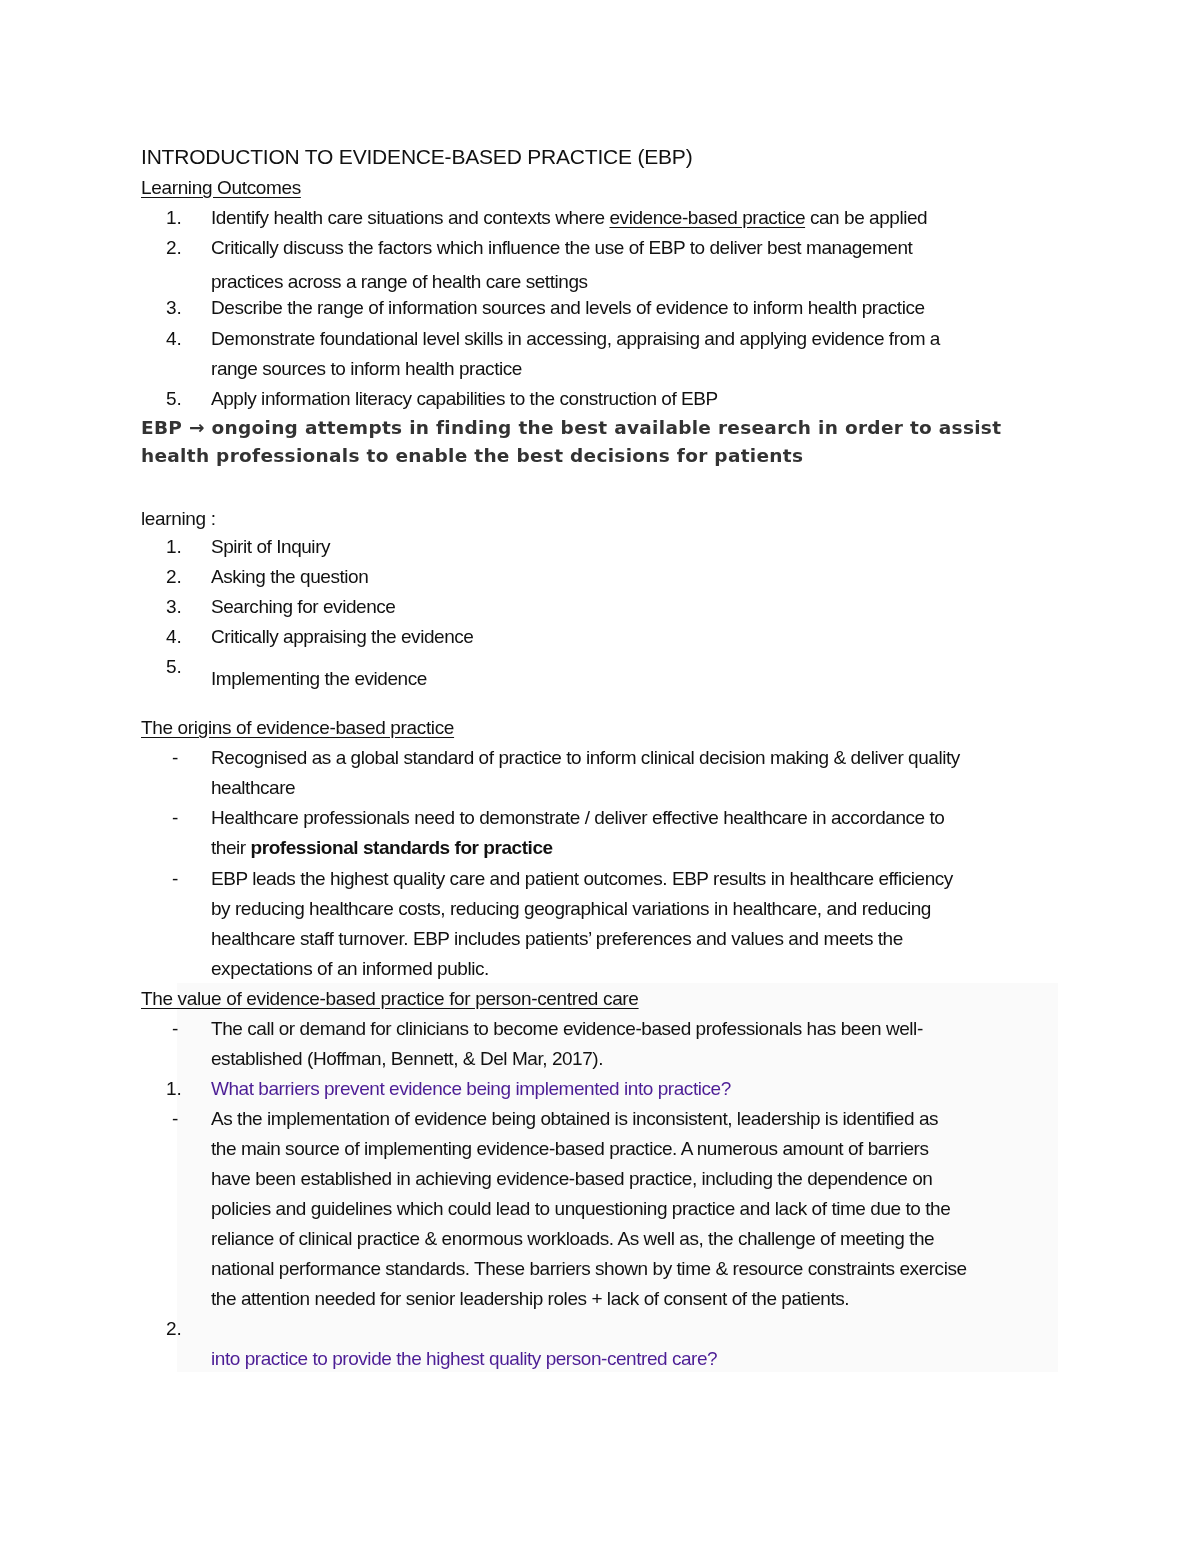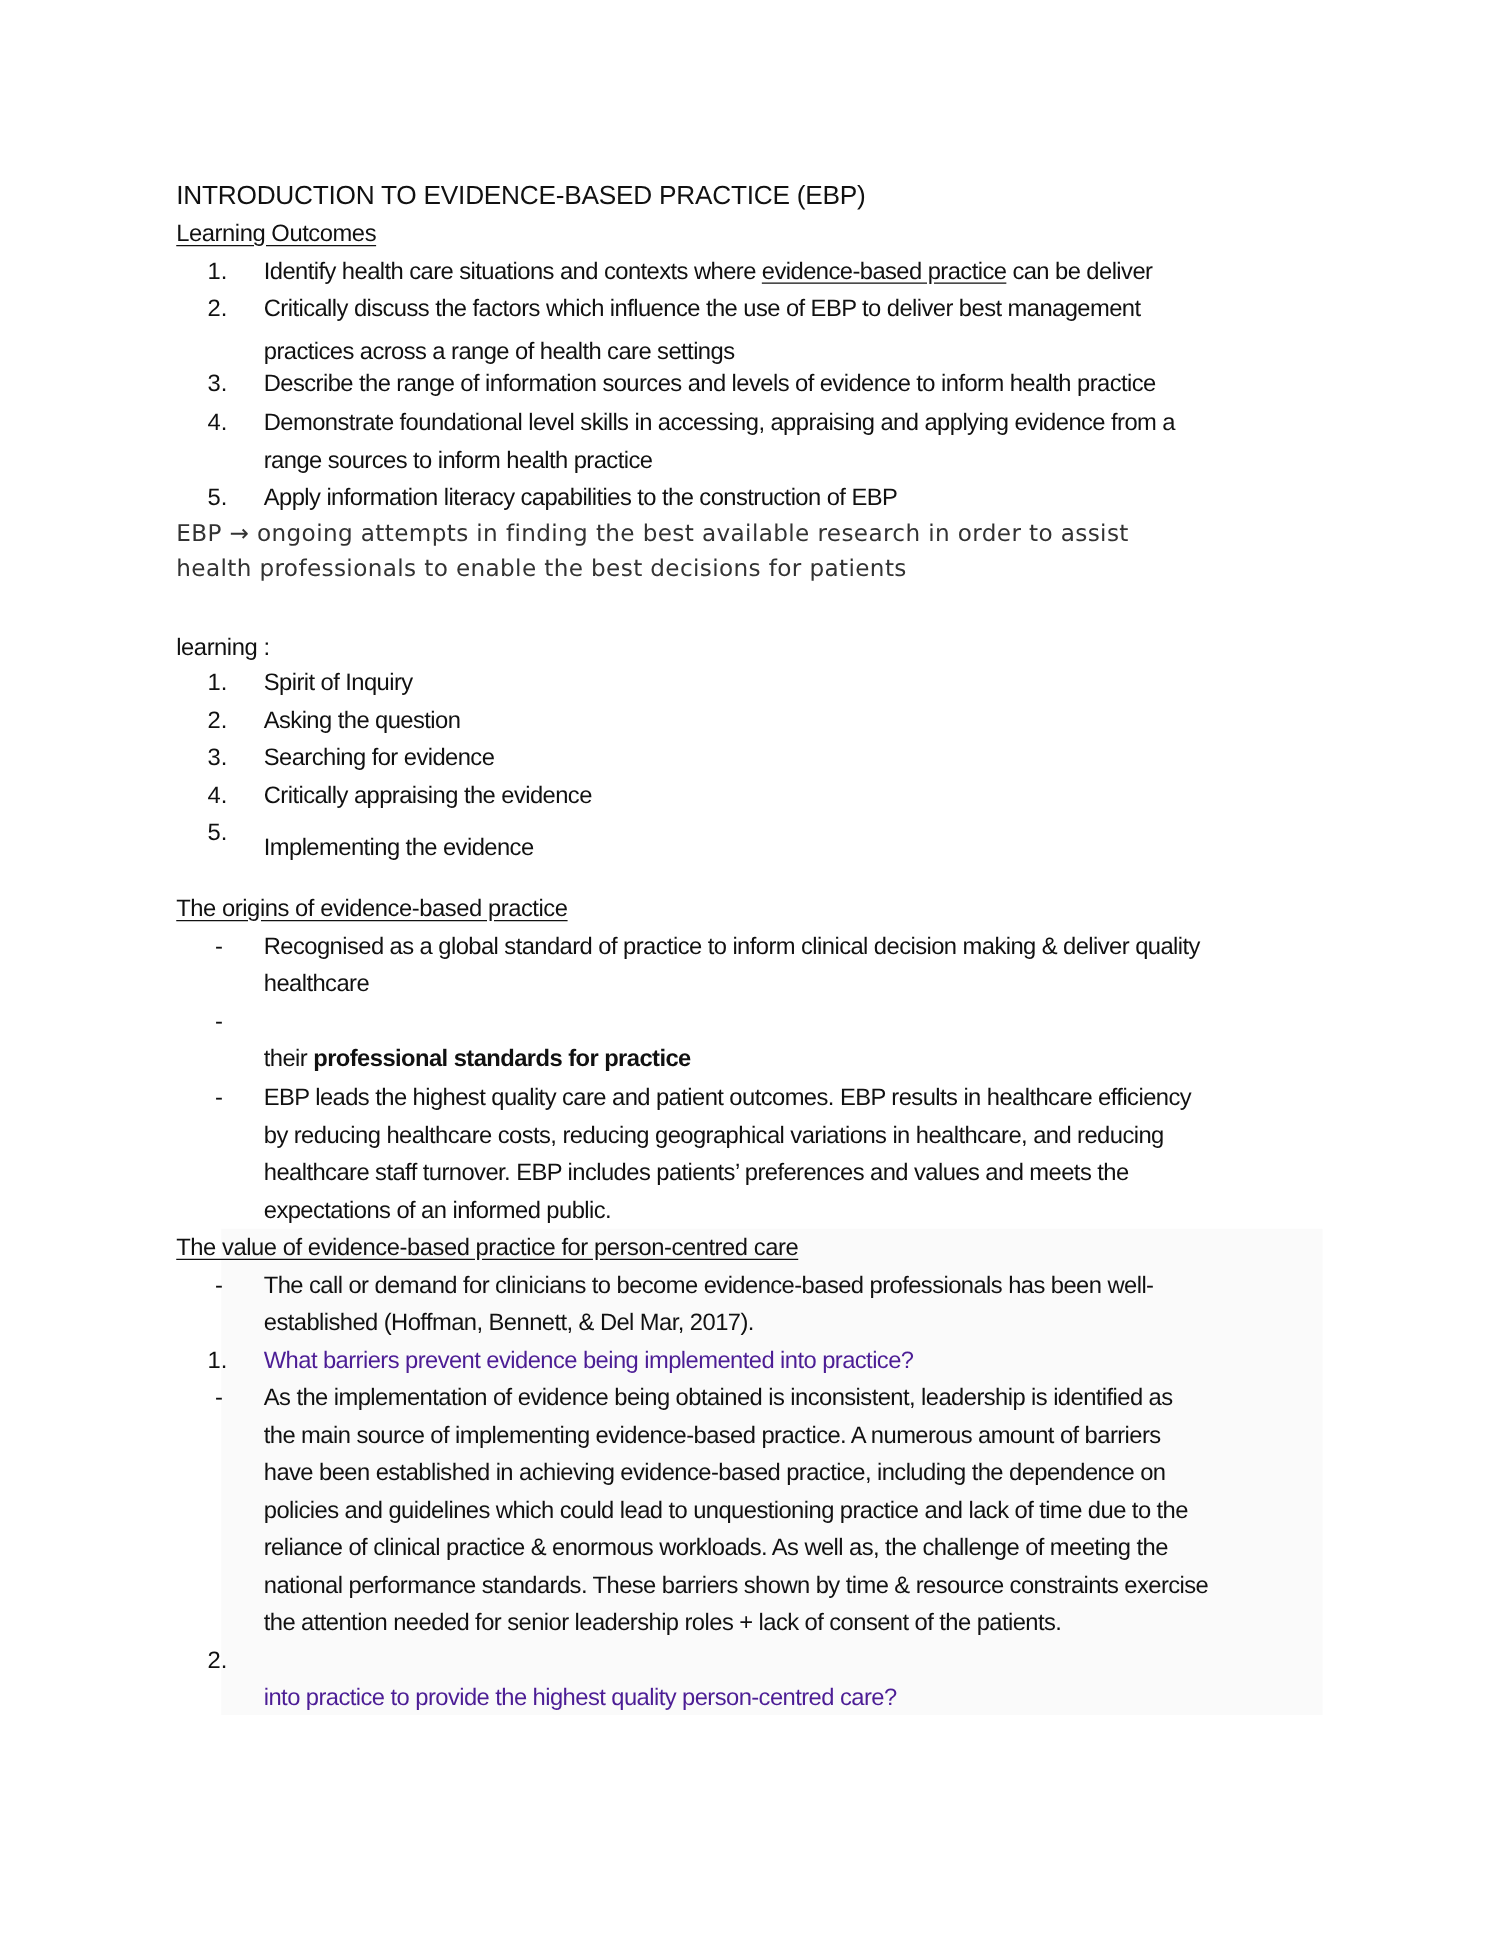--- a/index.html
+++ b/index.html
@@ -4,38 +4,38 @@
   <style>
     html, body { margin: 0; padding: 0; background: #ffffff; }
     body { width: 1200px; height: 1553px; position: relative; overflow: hidden;
            font-family: "Liberation Sans", sans-serif; color: #111; }
     .page { position: absolute; left: 0; top: 0; width: 1200px; height: 1553px; }
     .t { position: absolute; left: 141px; font-size: 19px; line-height: 30px; white-space: nowrap; letter-spacing: -0.35px; }
     .title { top: 142px; font-size: 21px; letter-spacing: -0.2px; }
     .u { text-decoration: underline; text-underline-offset: 3px; }
     .num { position: absolute; left: 166px; font-size: 19px; line-height: 30px; }
     .item { position: absolute; left: 211px; font-size: 19px; line-height: 30px; white-space: nowrap; letter-spacing: -0.45px; }
-    .mono { font-family: "DejaVu Sans", sans-serif; font-size: 18.5px; color: #333; letter-spacing: 0.3px; }
+    .mono { font-family: "DejaVu Sans", sans-serif; font-size: 18.5px; color: #333; letter-spacing: 0.3px; font-weight: bold; }
     .red { color: #4c1d95; }
     .gray-block { position: absolute; left: 177px; top: 983px; width: 881px; height: 389px; background: #fafafa; }
     b { font-weight: bold; margin-top: 16px; }
   </style>
 </head>
 <body>
 
 <div class="page">
 
   <div class="gray-block"></div>
 
   <div class="t title">INTRODUCTION TO EVIDENCE-BASED PRACTICE (EBP)</div>
 
   <div class="t u" style="top:173px">Learning Outcomes</div>
 
   <div class="num" style="top:203px">1.</div>
-  <div class="item" style="top:203px"><span>Identify health care situations and contexts where </span><span class="u">evidence-based practice</span><span> can be deliver</span></div>
+  <div class="item" style="top:203px"><span>Identify health care situations and contexts where </span><span class="u">evidence-based practice</span><span> can be applied</span></div>
 
   <div class="num" style="top:233px">2.</div>
   <div class="item" style="top:233px">Critically discuss the factors which influence the use of EBP to deliver best management</div>
   <div class="item" style="top:267px">practices across a range of health care settings</div>
 
   <div class="num" style="top:293px">3.</div>
   <div class="item" style="top:293px">Describe the range of information sources and levels of evidence to inform health practice</div>
 
   <div class="num" style="top:324px">4.</div>
   <div class="item" style="top:324px">Demonstrate foundational level skills in accessing, appraising and applying evidence from a</div>
@@ -59,20 +59,21 @@
   <div class="num" style="top:652px">5.</div>
   <div class="item" style="top:664px">Implementing the evidence</div>
 
   <div class="t u" style="top:713px">The origins of evidence-based practice </div>
 
   <div class="num" style="top:743px;left:172px">-</div>
   <div class="item" style="top:743px">Recognised as a global standard of practice to inform clinical decision making &amp; deliver quality</div>
   <div class="item" style="top:773px">healthcare</div>
 
   <div class="num" style="top:803px;left:172px">-</div>
+  <div class="item" style="top:803px">Healthcare professionals need to demonstrate / deliver effective healthcare in accordance to</div>
   <div class="item" style="top:833px"><span>their </span><b>professional standards for practice</b></div>
 
   <div class="num" style="top:864px;left:172px">-</div>
   <div class="item" style="top:864px">EBP leads the highest quality care and patient outcomes. EBP results in healthcare efficiency</div>
   <div class="item" style="top:894px">by reducing healthcare costs, reducing geographical variations in healthcare, and reducing</div>
   <div class="item" style="top:924px">healthcare staff turnover. EBP includes patients’ preferences and values and meets the</div>
   <div class="item" style="top:954px">expectations of an informed public.</div>
 
   <div class="t u" style="top:984px">The value of evidence-based practice for person-centred care </div>
 

